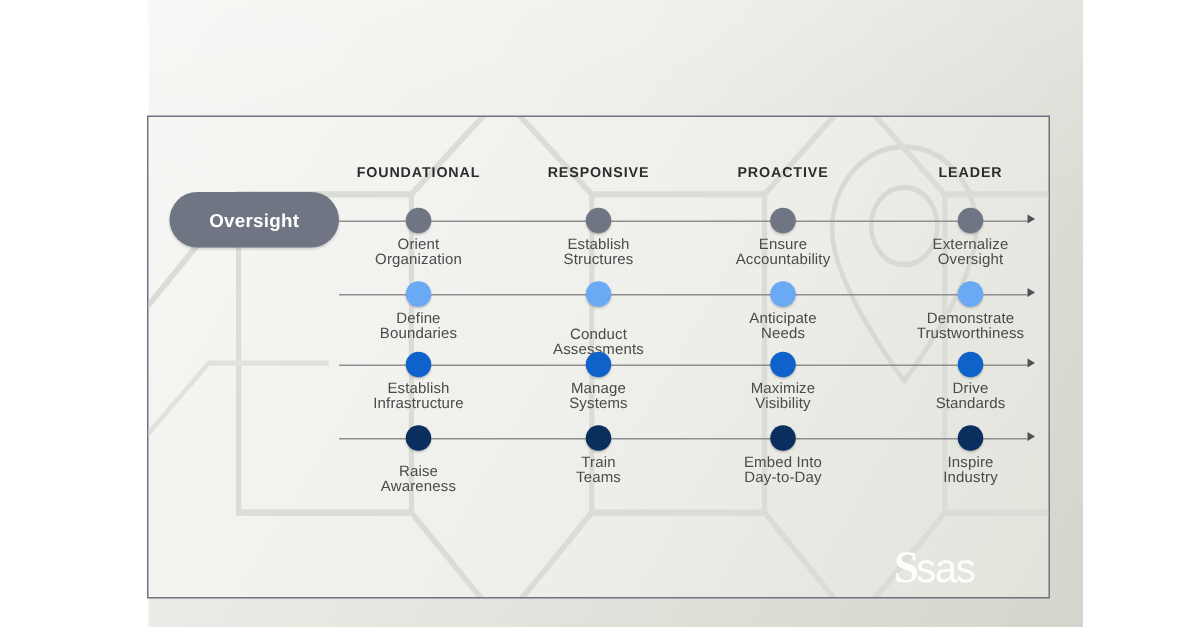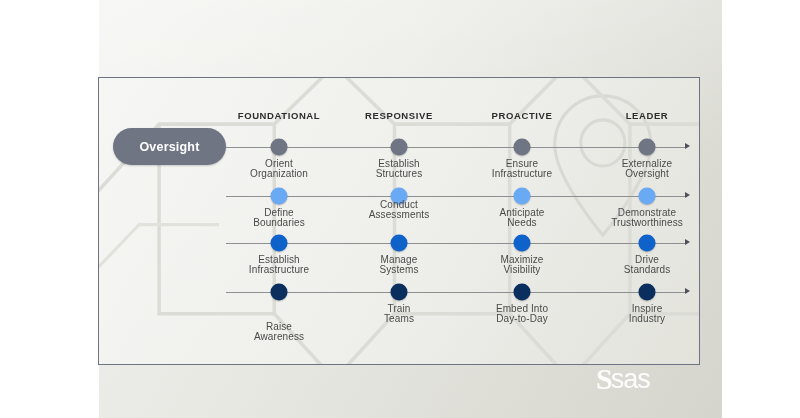--- a/index.html
+++ b/index.html
@@ -50,21 +50,21 @@
     height: 418px;
     background: #ffffff;
   }
 
   
   .frame {
     position: absolute;
     left: 98px;
     top: 77px;
     width: 602px;
-    height: 288px;
+    height: 322px;
     border: 1.6px solid #6d7380;
     box-sizing: border-box;
     background: linear-gradient(120deg, #f6f6f4 0%, #efefec 50%, #e3e3dc 100%);
     overflow: hidden;
   }
 
   .watermark {
     position: absolute;
     left: 0;
     top: 0;
@@ -222,32 +222,32 @@
     <div class="dot" style="left:180px; top:69px; background:#6f7583;"></div>
     <div class="node-label" style="left:180px; top:81px;">Orient
 Organization</div>
 
     <div class="dot" style="left:300px; top:69px; background:#6f7583;"></div>
     <div class="node-label" style="left:300px; top:81px;">Establish
 Structures</div>
 
     <div class="dot" style="left:423px; top:69px; background:#6f7583;"></div>
     <div class="node-label" style="left:423px; top:81px;">Ensure
-Infrastructure</div>
+Accountability</div>
 
     <div class="dot" style="left:548px; top:69px; background:#6f7583;"></div>
     <div class="node-label" style="left:548px; top:81px;">Externalize
 Oversight</div>
 
     <div class="dot" style="left:180px; top:118px; background:#6aa9f4;"></div>
     <div class="node-label" style="left:180px; top:130px;">Define
 Boundaries</div>
 
     <div class="dot" style="left:300px; top:118px; background:#6aa9f4;"></div>
-    <div class="node-label" style="left:300px; top:122px;">Conduct
+    <div class="node-label" style="left:300px; top:141px;">Conduct
 Assessments</div>
 
     <div class="dot" style="left:423px; top:118px; background:#6aa9f4;"></div>
     <div class="node-label" style="left:423px; top:130px;">Anticipate
 Needs</div>
 
     <div class="dot" style="left:548px; top:118px; background:#6aa9f4;"></div>
     <div class="node-label" style="left:548px; top:130px;">Demonstrate
 Trustworthiness</div>
 
@@ -261,21 +261,21 @@
 
     <div class="dot" style="left:423px; top:165px; background:#0f62c9;"></div>
     <div class="node-label" style="left:423px; top:177px;">Maximize
 Visibility</div>
 
     <div class="dot" style="left:548px; top:165px; background:#0f62c9;"></div>
     <div class="node-label" style="left:548px; top:177px;">Drive
 Standards</div>
 
     <div class="dot" style="left:180px; top:214px; background:#0a2f5e;"></div>
-    <div class="node-label" style="left:180px; top:244px;">Raise
+    <div class="node-label" style="left:180px; top:232px;">Raise
 Awareness</div>
 
     <div class="dot" style="left:300px; top:214px; background:#0a2f5e;"></div>
     <div class="node-label" style="left:300px; top:226px;">Train
 Teams</div>
 
     <div class="dot" style="left:423px; top:214px; background:#0a2f5e;"></div>
     <div class="node-label" style="left:423px; top:226px;">Embed Into
 Day-to-Day</div>
 

